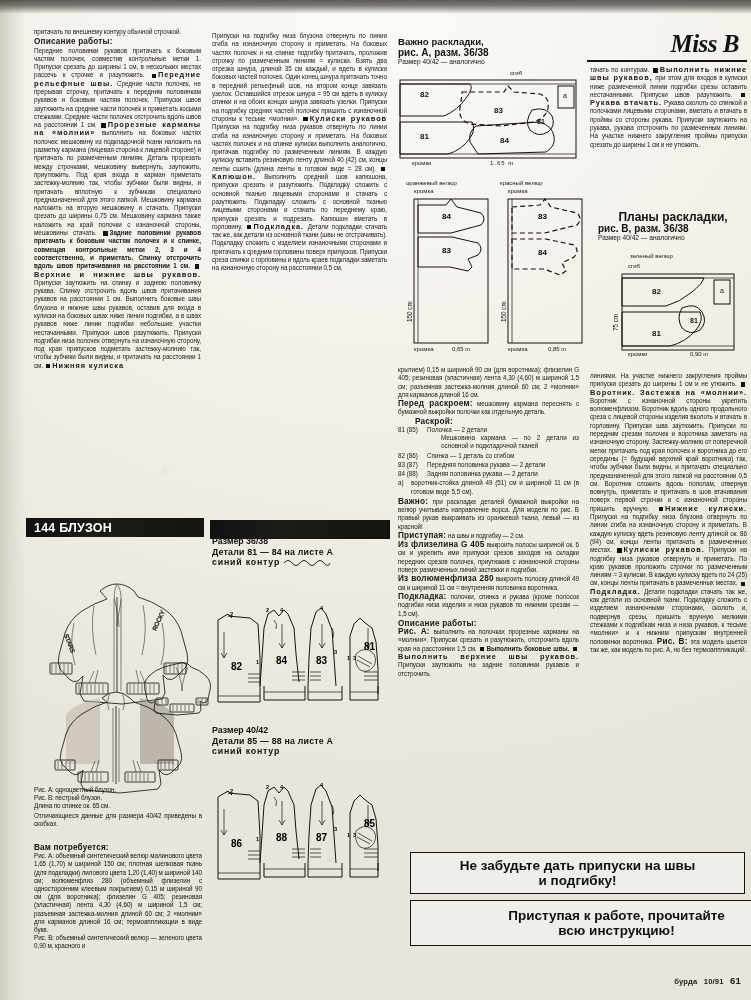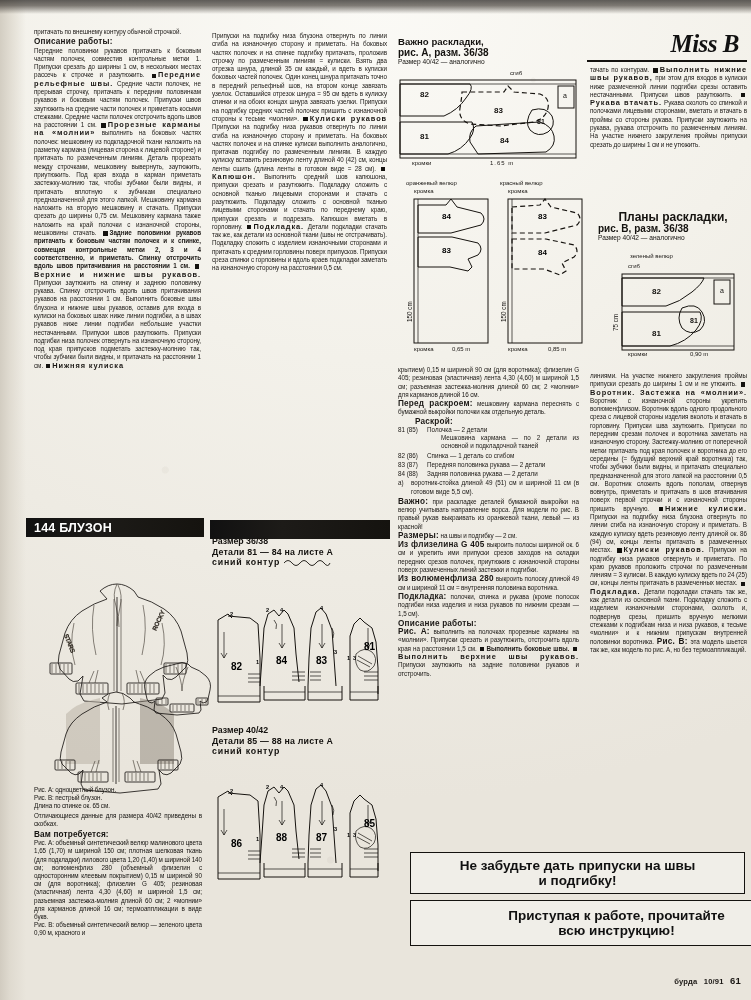--- a/index.html
+++ b/index.html
@@ -202,21 +202,21 @@
       <path class="figlt" d="M19 47 l0 6 M23 47 l0 6 M27 47 l0 6 M31 47 l0 6 M35 47 l0 6"></path>
       <path class="figlt" d="M4 41 l0 5 M8 41 l0 5 M12 41 l0 5 M44 41 l0 5 M48 41 l0 5 M52 41 l0 5"></path>
     </svg>
   </div>
 
   <div style="position:absolute;left:34px;top:786px;width:168px;" class="body-txt">
     <div>Рис. А: одноцветный блузон.</div>
     <div>Рис. В: пестрый блузон.</div>
     <div>Длина по спинке ок. 65 см.</div>
     <div style="margin-top:1px;">Отличающиеся данные для размера 40/42 приведены в скобках.</div>
-    <div class="hd" style="margin-top:3px;">Вам потребуется:</div>
+    <div class="hd" style="margin-top:16px;">Вам потребуется:</div>
     <div>Рис. А: объемный синтетический велюр малинового цвета 1,65 (1,70) м шириной 150 см; плотная шелковая ткань (для подкладки) лилового цвета 1,20 (1,40) м шириной 140 см; волюменфлиз 280 (объемный флизелин с односторонним клеевым покрытием) 0,15 м шириной 90 см (для воротника); флизелин G 405; резиновая (эластичная) лента 4,30 (4,60) м шириной 1,5 см; разъемная застежка-молния длиной 60 см; 2 «молнии» для карманов длиной 16 см; термоаппликации в виде букв.</div>
     <div>Рис. В: объемный синтетический велюр — зеленого цвета 0,90 м, красного и</div>
   </div>
 
   <div class="col" id="col2" style="top:32px;">
     <span class="body-txt">Припуски на подгибку низа блузона отвернуть по линии сгиба на изнаночную сторону и приметать. На боковых частях полочек и на спинке подгибку притачать, проложив строчку по размеченным линиям = кулиски. Взять два отрезка шнура, длиной 35 см каждый, и вдеть в кулиски боковых частей полочек. Один конец шнура притачать точно в передний рельефный шов, на втором конце завязать узелок. Оставшийся отрезок шнура = 95 см вдеть в кулиску спинки и на обоих концах шнура завязать узелки. Припуски на подгибку средних частей полочек пришить с изнаночной стороны к тесьме «молнии».</span>
     <span class="sq"></span><span class="hd-sp">Кулиски рукавов</span>
     <span class="body-txt">Припуски на подгибку низа рукавов отвернуть по линии сгиба на изнаночную сторону и приметать. На боковых частях полочек и на спинке кулиски выполнить аналогично, притачав подгибку по размеченным линиям. В каждую кулиску вставить резиновую ленту длиной 40 (42) см, концы ленты сшить (длина ленты в готовом виде = 28 см).</span>
     <span class="sq"></span><span class="hd-sp">Капюшон.</span>
     <span class="body-txt">Выполнить средний шов капюшона, припуски срезать и разутюжить. Подкладку сложить с основной тканью лицевыми сторонами и стачать с разутюжить. Подкладку сложить с основной тканью лицевыми сторонами и стачать по переднему краю, припуски срезать и подрезать. Капюшон вметать в горловину.</span>
@@ -419,21 +419,21 @@
       </div>
       <div style="display:flex;gap:3px;margin-top:1px;">
         <span style="min-width:10px;">а)</span>
         <span>воротник-стойка длиной 49 (51) см и шириной 11 см (в готовом виде 5,5 см).</span>
       </div>
     </div>
     <div style="height:2px;"></div>
     <span class="hd">Важно:</span>
     <span class="body-txt">при раскладке деталей бумажной выкройки на велюр учитывать направление ворса. Для модели по рис. В правый рукав выкраивать из оранжевой ткани, левый — из красной!</span>
     <div style="height:1px;"></div>
-    <span class="hd">Размеры:</span>
+    <span class="hd">Приступая:</span>
     <span class="body-txt">на швы и подгибку — 2 см.</span>
     <div style="height:1px;"></div>
     <span class="hd">Из флизелина G 405</span>
     <span class="body-txt">выкроить полосы шириной ок. 6 см и укрепить ими припуски срезов заходов на складки передних срезов полочек, приутюжив с изнаночной стороны поверх размеченных линий застежки и подгибки.</span>
     <div style="height:1px;"></div>
     <span class="hd">Из волюменфлиза 280</span>
     <span class="body-txt">выкроить полоску длиной 49 см и шириной 11 см = внутренняя половинка воротника.</span>
     <div style="height:1px;"></div>
     <span class="hd">Подкладка:</span>
     <span class="body-txt">полочки, спинка и рукава (кроме полосок подгибки низа изделия и низа рукавов по нижним срезам — 1,5 см).</span>

